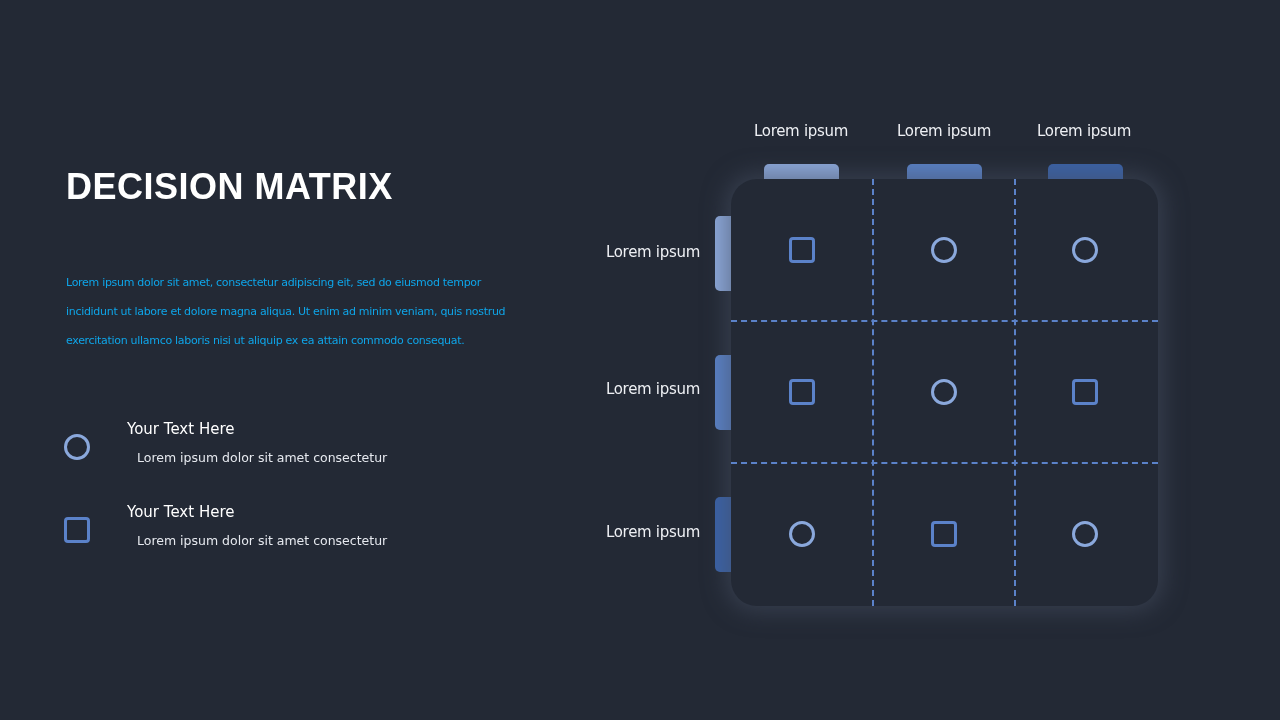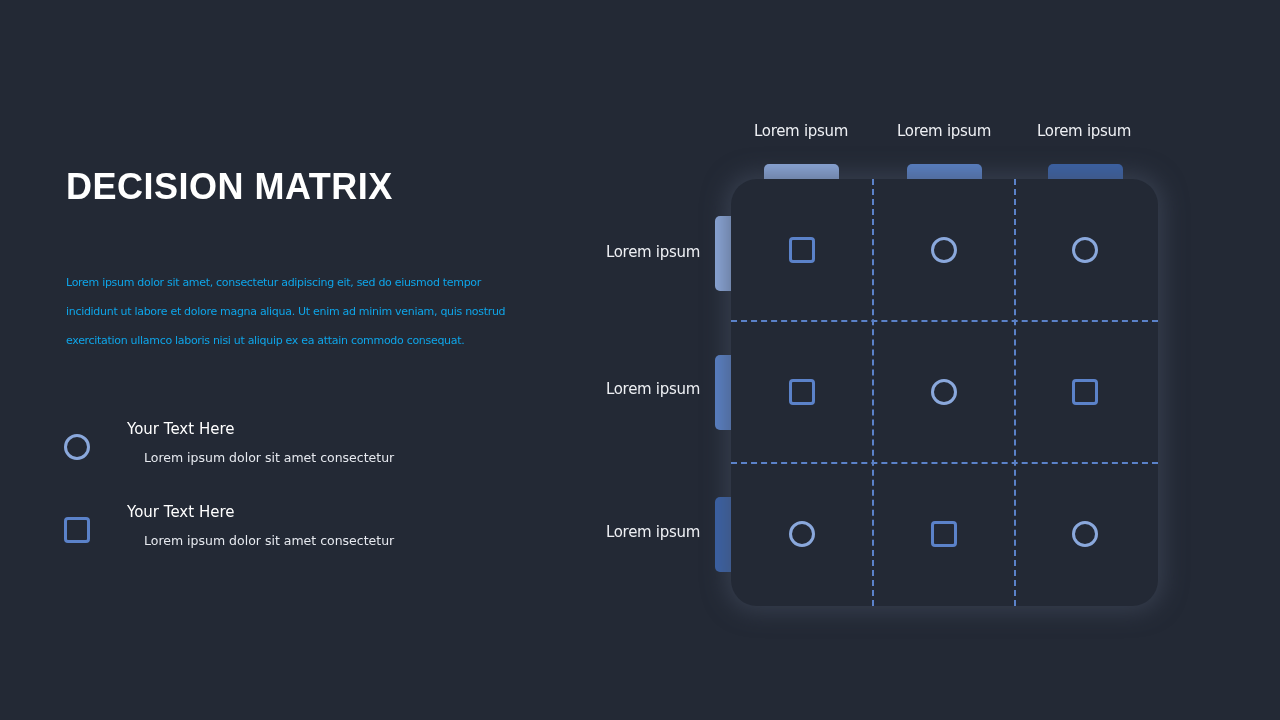--- a/index.html
+++ b/index.html
@@ -2,21 +2,21 @@
 <html><head>
 <meta charset="utf-8">
 <style>
   html, body { margin:0; padding:0; }
   body { width:1280px; height:720px; background:#232935; position:relative; overflow:hidden; font-family:"DejaVu Sans","Liberation Sans",sans-serif; }
   .title { position:absolute; left:66px; top:166px; font-family:"Liberation Sans",sans-serif; font-weight:bold; font-size:36px; letter-spacing:0.5px; color:#ffffff; margin:0; }
   .para { position:absolute; left:66px; top:240px; width:440px; font-size:11px; line-height:29px; color:#0ea5e9; letter-spacing:-0.3px;margin-top:28px; }
   .legend-item { position:absolute; left:60px; width:400px; height:60px; }
   .legend-icon { position:absolute; left:4px; top:14px; width:26px; height:26px; box-sizing:border-box; }
   .legend-title { position:absolute; left:67px; top:0; font-size:15px; font-weight:normal; color:#ffffff; }
-  .legend-desc { position:absolute; left:84px; top:30px; font-size:12.5px; color:#e6e9ef; }
+  .legend-desc { position:absolute; left:77px; top:30px; font-size:12.5px; color:#e6e9ef; }
   .circle-ic { border:3px solid #8aa8dc; border-radius:50%; }
   .square-ic { border:3px solid #5b82c9; border-radius:4px; }
   .col-label { position:absolute; top:122px; width:140px; text-align:center; font-size:15px; color:#eef0f4; letter-spacing:-0.3px; }
   .col-tab { position:absolute; top:164px; width:75px; height:30px; border-radius:5px 5px 0 0; }
   .row-label { position:absolute; left:580px; width:120px; text-align:right; font-size:15px; color:#eef0f4; letter-spacing:-0.3px; }
   .row-tab { position:absolute; left:715px; width:30px; height:75px; border-radius:5px 0 0 5px; }
   .matrix { position:absolute; left:731px; top:179px; width:427px; height:427px; background:#232935; border-radius:26px; box-shadow:0 0 22px 6px rgba(70,78,96,0.55); }
   .vline { position:absolute; top:0; bottom:0; width:0; border-left:2px dashed #5b82c9; }
   .hline { position:absolute; left:0; right:0; height:0; border-top:2px dashed #5b82c9; }
   .cell { position:absolute; width:142px; height:142px; display:flex; align-items:center; justify-content:center; }

